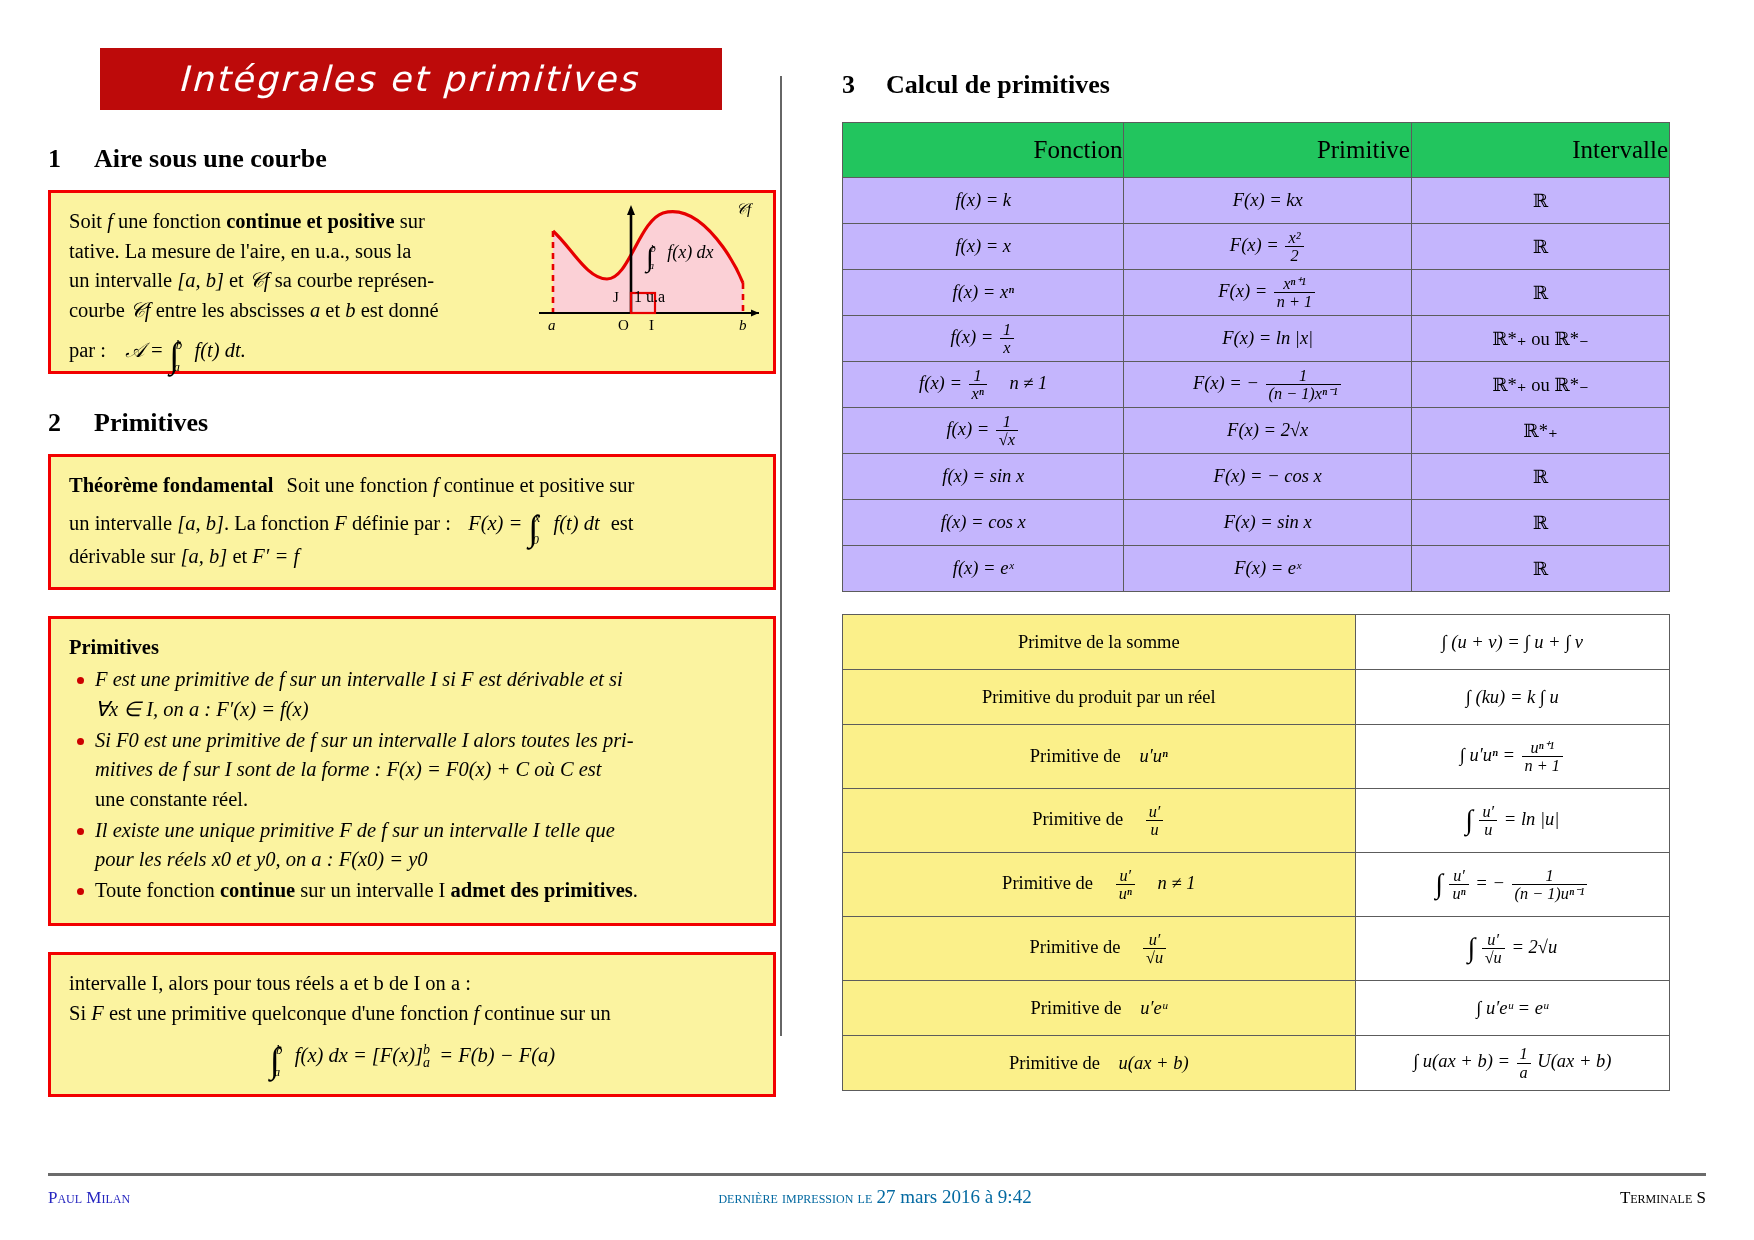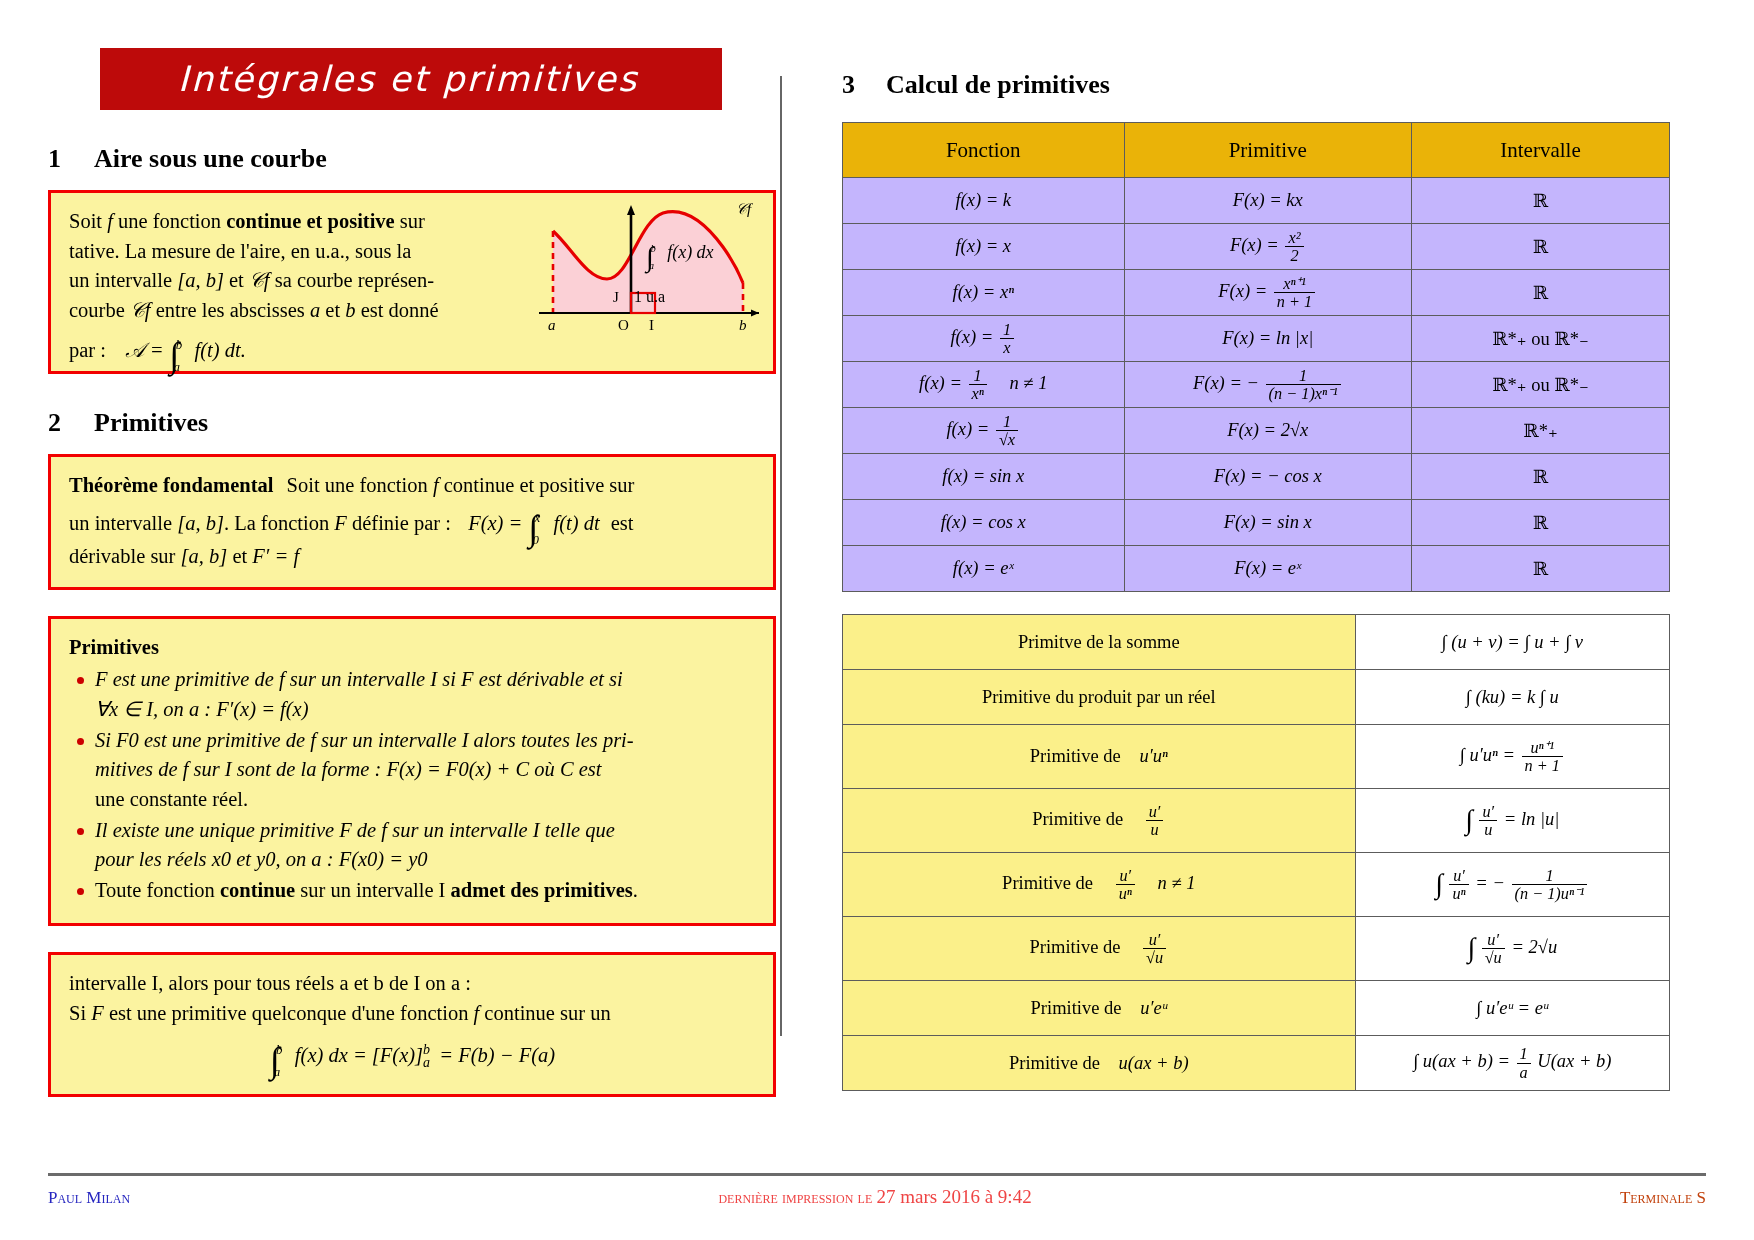--- a/index.html
+++ b/index.html
@@ -170,21 +170,21 @@
     margin-left: 42px;
     font-size: 18.5px;
   }
   .tbl td, .tbl th {
     border: 1.4px solid #5c5c5c;
     text-align: center;
     vertical-align: middle;
     font-weight: normal;
   }
   .tbl1 { width: 828px; margin-top: 22px; }
-  .tbl1 th { background: #eab308; height: 52px; font-size: 21px; }
+  .tbl1 th { background: #22c55e; height: 52px; font-size: 25px; text-align: right; }
   .tbl1 td { background: #c4b5fd; height: 43px; }
   .tbl1 .c1 { width: 282px; }
   .tbl1 .c2 { width: 288px; }
   .tbl1 .c3 { width: 258px; }
 
   .tbl2 { width: 828px; margin-top: 22px; }
   .tbl2 .lft { background: #fbf08a; width: 478px; height: 52px; }
   .tbl2 .rgt { background: #ffffff; width: 292px; }
 
   
@@ -200,22 +200,22 @@
     position: absolute;
     left: 48px;
     top: 1186px;
     width: 1658px;
     display: flex;
     align-items: baseline;
     font-size: 17px;
     font-variant: small-caps;
   }
   .footer .f-left { flex: 0 0 auto; color: #2626c0; }
-  .footer .f-center { flex: 1 1 auto; text-align: center; color: #ef4444; }
-  .footer .f-right { flex: 0 0 auto; color: #c2410c; }
+  .footer .f-center { flex: 1 1 auto; text-align: center; color: #0369a1; }
+  .footer .f-right { flex: 0 0 auto; color: #000000; }
   .footer .f-center .date { font-variant: normal; font-size: 19px; }
 </style>
 </head>
 <body>
 
 <div class="page">
 
   <div class="col-divider"></div>
 
   <div class="col-left">

